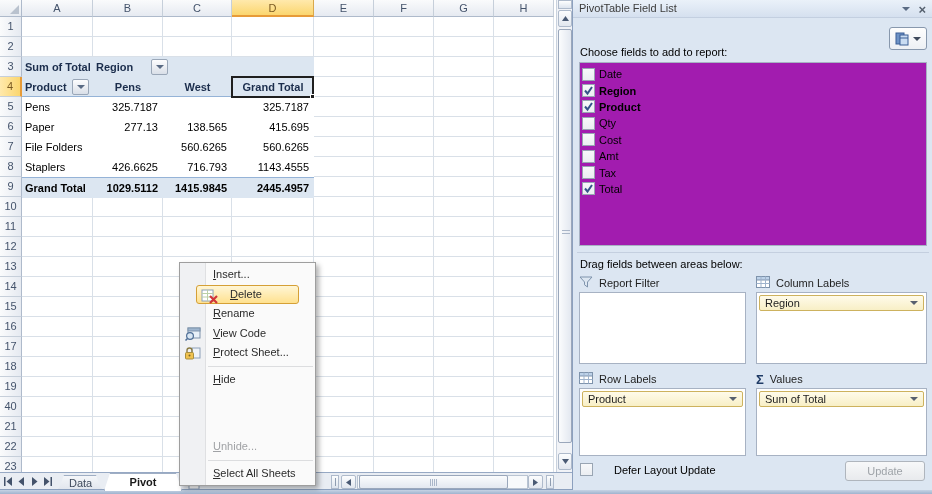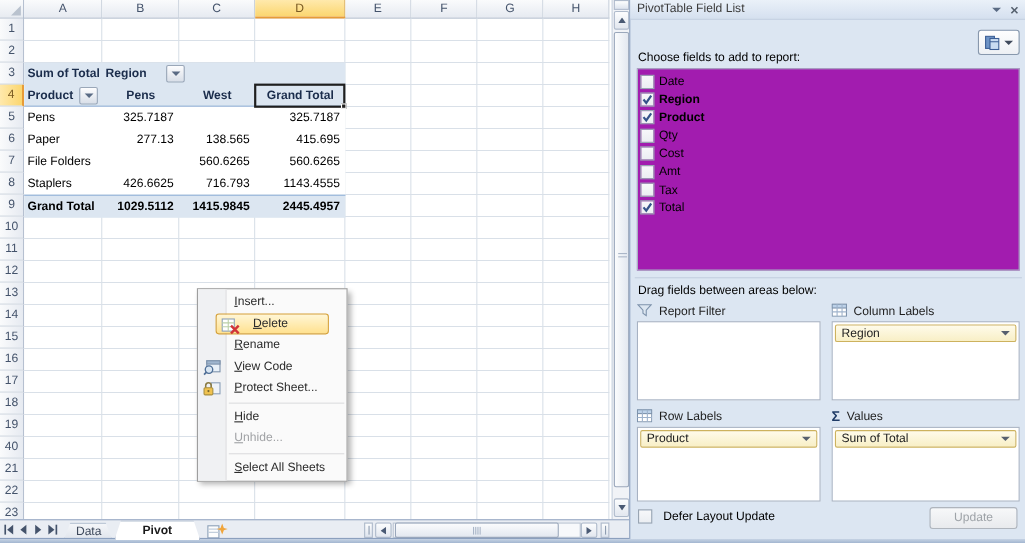--- a/index.html
+++ b/index.html
@@ -63,21 +63,21 @@
   .splitter i{display:block;width:1px;height:8px;background:#8E9CB0;}
   .bottom-strip{position:absolute;left:0;top:489px;width:932px;height:5px;
       background:linear-gradient(#C6D3E4,#9FB3CE);border-top:1px solid #8CA0BE;}
 
   
   .ctx{position:absolute;left:179px;top:262px;width:137px;background:#FAFAFA;border:1px solid #9E9E9E;
        box-shadow:3px 3px 5px rgba(0,0,0,.3);padding:2px 0;z-index:30;}
   .ctx .gutter{position:absolute;left:0;top:0;bottom:0;width:26px;background:#F0F1F3;border-right:1px solid #DFE0E2;}
   .mi{position:relative;height:19.5px;line-height:19.5px;padding-left:33px;color:#2B2B2B;white-space:nowrap;}
   .mi u{text-decoration:underline;}
-  .mi.dis{color:#A0A2A5;}
+  .mi.dis{color:#A0A2A5;margin-top:48px;}
   .mi.hl{background:linear-gradient(#FFF6D6,#FFE18F);border:1px solid #D5A036;border-radius:3px;
          margin:0 16px;height:19.5px;line-height:17.5px;}
   .mi .micon{position:absolute;left:4px;top:2px;width:18px;height:16px;}
   .mi .subarrow{position:absolute;right:7px;top:6px;width:0;height:0;
       border-top:4px solid transparent;border-bottom:4px solid transparent;border-left:5px solid #3F3F3F;}
   .msep{height:1px;background:#DCDDDF;margin:3px 2px 3px 28px;}
 
   
   .panel{position:absolute;left:572px;top:0;width:360px;height:490px;background:#DCE6F2;border-left:1px solid #8CA0BE;}
   .ptitle{position:absolute;left:0;top:0;width:100%;height:18px;
@@ -92,21 +92,21 @@
   .frow{display:flex;align-items:center;height:16.4px;gap:4px;}
   .cb{width:13px;height:13px;background:linear-gradient(#F7F8FA,#EBEEF2);border:1px solid #99A5B3;
       display:flex;align-items:center;justify-content:center;flex:0 0 13px;}
   .divider{position:absolute;left:4px;width:352px;height:1px;background:#C4CFDF;}
   .draglbl{position:absolute;left:7px;top:258px;}
   .arealbl{position:absolute;height:14px;display:flex;align-items:center;gap:6px;color:#1E1E1E;}
   .areabox{position:absolute;background:#fff;border:1px solid #A7B2C3;padding:2px;}
   .pill{height:16px;background:linear-gradient(#FFFBEA,#F8EFC6);border:1px solid #CDB25E;border-radius:2px;
       line-height:14px;padding:0 5px;position:relative;color:#1E1E1E;margin-bottom:2px;}
   .pill .tri-down{position:absolute;right:5px;top:5px;border-top-color:#57606E;}
-  .deferrow{position:absolute;left:7px;top:463px;display:flex;align-items:center;gap:10px;}
+  .deferrow{position:absolute;left:7px;top:463px;display:flex;align-items:center;gap:21px;}
   .updatebtn{position:absolute;left:272px;top:461px;width:80px;height:20px;
       background:linear-gradient(#F7F8F9,#E8EAED);border:1px solid #AFB5BD;border-radius:3px;
       color:#9EA3A8;text-align:center;line-height:18px;}
   .sigma{font-weight:bold;font-size:13px;color:#1F3B66;line-height:13px;}
 </style>
 </head>
 <body>
 
 <div class="app">
 

